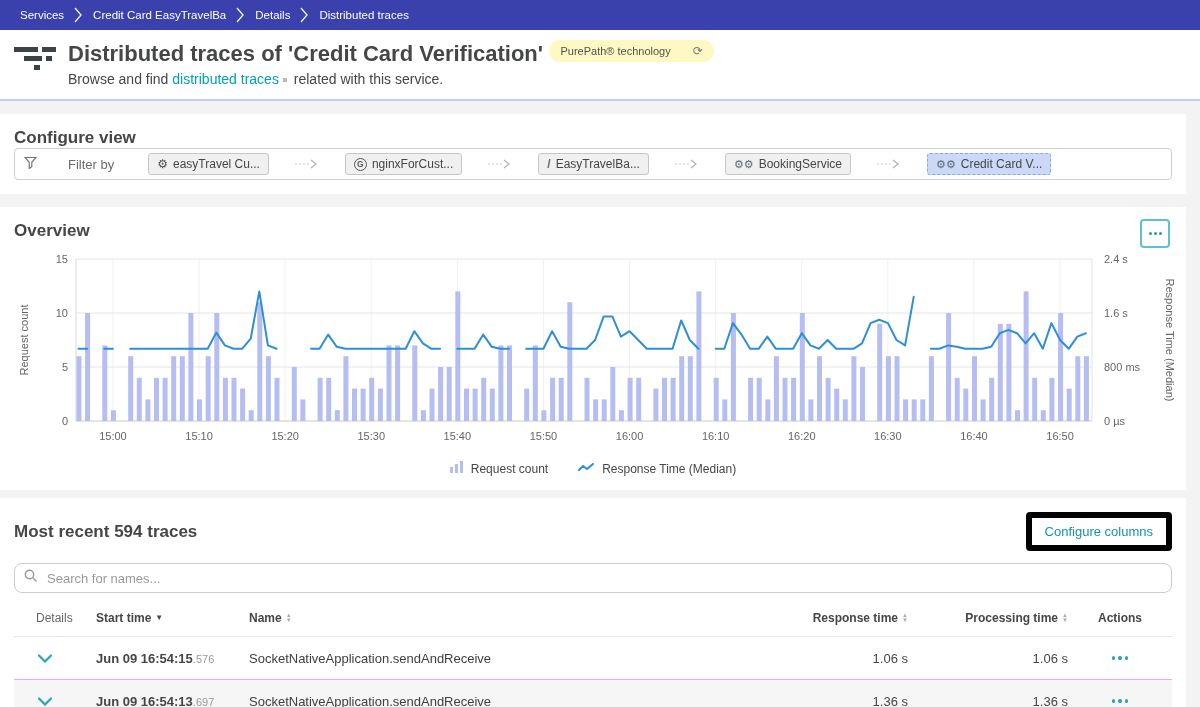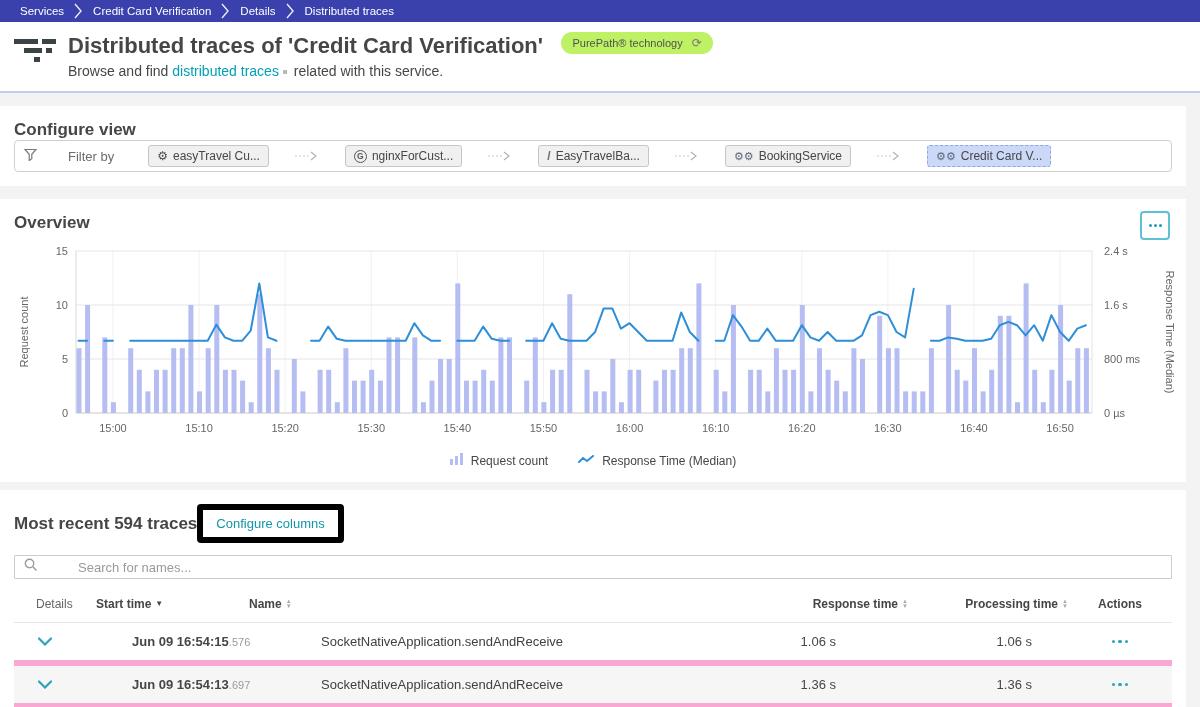--- a/index.html
+++ b/index.html
@@ -1,31 +1,31 @@
 <!DOCTYPE html>
 <html><head>
 <meta charset="utf-8">
 <style>
   * { box-sizing: border-box; margin: 0; padding: 0; }
   html,body { width:1200px; height:707px; overflow:hidden; background:#f3f3f4;
     font-family:"Liberation Sans", sans-serif; color:#454646; }
 
   
-  .breadcrumb { height:22px; background:#3a40ac; display:flex; align-items:center;
+  .breadcrumb { height:30px; background:#3a40ac; display:flex; align-items:center;
     padding-left:10px; }
   .crumb { color:#fff; font-size:11.5px; padding:0 10px; cursor:pointer; white-space:nowrap; }
   .crumb-sep { display:flex; align-items:center; }
 
   
   .page-header { background:#fff; border-bottom:2px solid #c6cdec; padding:10px 14px 12px 14px;
     display:flex; align-items:flex-start; }
   .hdr-icon { margin:6px 12px 0 0; flex:0 0 auto; }
   .hdr-text h1 { font-size:22px; font-weight:700; color:#454646; display:inline-block; }
-  .hdr-badge { display:inline-flex; align-items:center; gap:9px; background:#bef264;
-    border-radius:12px; padding:4px 11px; font-size:11px; color:#515151; margin-left:14px;
+  .hdr-badge { display:inline-flex; align-items:center; gap:22px; background:#fef9c3;
+    border-radius:12px; padding:4px 11px; font-size:11px; color:#515151; margin-left:2px;
     vertical-align:6px; }
   .hdr-sub { font-size:14px; margin-top:4px; color:#454646; }
   .hdr-sub a { color:#00a1b2; text-decoration:none; }
   .ext-dot { display:inline-block; width:4px; height:4px; background:#b9b9b9; margin:0 3px 2px 4px; }
 
   
   .card { background:#fff; margin:13px 14px 0 0; padding:14px; }
   .card-title { font-size:17px; font-weight:700; color:#454646; }
 
   
@@ -48,65 +48,65 @@
     border:2px solid #5fc0d3; border-radius:4px; background:#fff; cursor:pointer;
     display:flex; align-items:center; justify-content:center; gap:2px; }
   .more-btn i { width:3px; height:3px; border-radius:50%; background:#1b9cb8; }
   .chart-wrap { margin-top:10px; }
   .legend { display:flex; justify-content:center; gap:30px; margin-top:4px; font-size:12px;
     color:#454646; }
   .legend-item { display:flex; align-items:center; gap:7px; }
 
   
   .traces { margin-top:8px; min-height:200px; padding-bottom:0; }
-  .traces-head { display:flex; justify-content:flex-start; align-items:center; }
+  .traces-head { display:flex; justify-content:space-between; align-items:center;gap:40px; }
   .cfg-btn { border:6px solid #000000; color:#1295a9; background:#fff; font-size:13px;
     padding:6px 13px; border-radius:4px; cursor:pointer; font-family:inherit; }
-  .searchbar { margin-top:12px; border:1px solid #ccc; border-radius:1px; height:24px;
-    display:flex; align-items:center; padding:0 9px;gap:31px; }
+  .searchbar { margin-top:12px; border:1px solid #ccc; border-radius:8px; height:30px;
+    display:flex; align-items:center; padding:0 9px; }
   .searchbar input { border:none; outline:none; flex:1; font-size:13px; margin-left:9px;
     font-family:inherit; color:#454646; }
   .searchbar input::placeholder { color:#9a9a9a; }
 
   .tbl { margin-top:6px; }
   .trow { display:grid; grid-template-columns:66px 156px 1fr 150px 160px 104px;
     align-items:center; }
   .thead { height:38px; font-size:12px; border-bottom:1px solid #e6e6e6; }
   .th { font-weight:700; color:#454646; display:flex; align-items:center; gap:4px; }
   .th-details { font-weight:400; color:#666; padding-left:22px; }
   .th-start { padding-left:16px; }
   .th-name { padding-left:13px; }
   .th-right { justify-content:flex-end; }
   .th-center { justify-content:center; }
   .sort { display:inline-flex; flex-direction:column; font-size:6px; line-height:5px;
     color:#ababab; cursor:pointer; }
   .sort-desc { font-size:8px; color:#454646; }
 
-  .rowd { height:43px; font-size:13px; border-bottom:6px solid #f9a8d4;gap:36px; }
+  .rowd { height:43px; font-size:13px; border-bottom:1px solid #f9a8d4; }
   .rowd.alt { background:#f6f6f7; }
   .cell-details { padding-left:24px; cursor:pointer; }
   .cell-start { padding-left:16px; font-weight:700; }
   .cell-start .ms { font-weight:400; color:#9a9a9a; font-size:11px; }
   .cell-name { padding-left:13px; }
   .cell-name a { color:#404040; text-decoration:none; }
   .cell-right { text-align:right; }
   .cell-actions { display:flex; justify-content:center; gap:3px; cursor:pointer; }
   .cell-actions i { width:3.5px; height:3.5px; border-radius:50%; background:#2aa4ba; }
 </style>
 </head>
 <body>
 
 <div class="breadcrumb">
   <span class="crumb">Services</span>
   <span class="crumb-sep">
       <svg width="9" height="20">
         <polyline points="1,3 7,10 1,17" fill="none" stroke="rgba(255,255,255,0.9)" stroke-width="1.4"></polyline>
       </svg>
     </span>
-  <span class="crumb">Credit Card Verification</span>
+  <span class="crumb">Credit Card EasyTravelBa</span>
   <span class="crumb-sep">
       <svg width="9" height="20">
         <polyline points="1,3 7,10 1,17" fill="none" stroke="rgba(255,255,255,0.9)" stroke-width="1.4"></polyline>
       </svg>
     </span>
   <span class="crumb">Details</span>
   <span class="crumb-sep">
       <svg width="9" height="20">
         <polyline points="1,3 7,10 1,17" fill="none" stroke="rgba(255,255,255,0.9)" stroke-width="1.4"></polyline>
       </svg>

